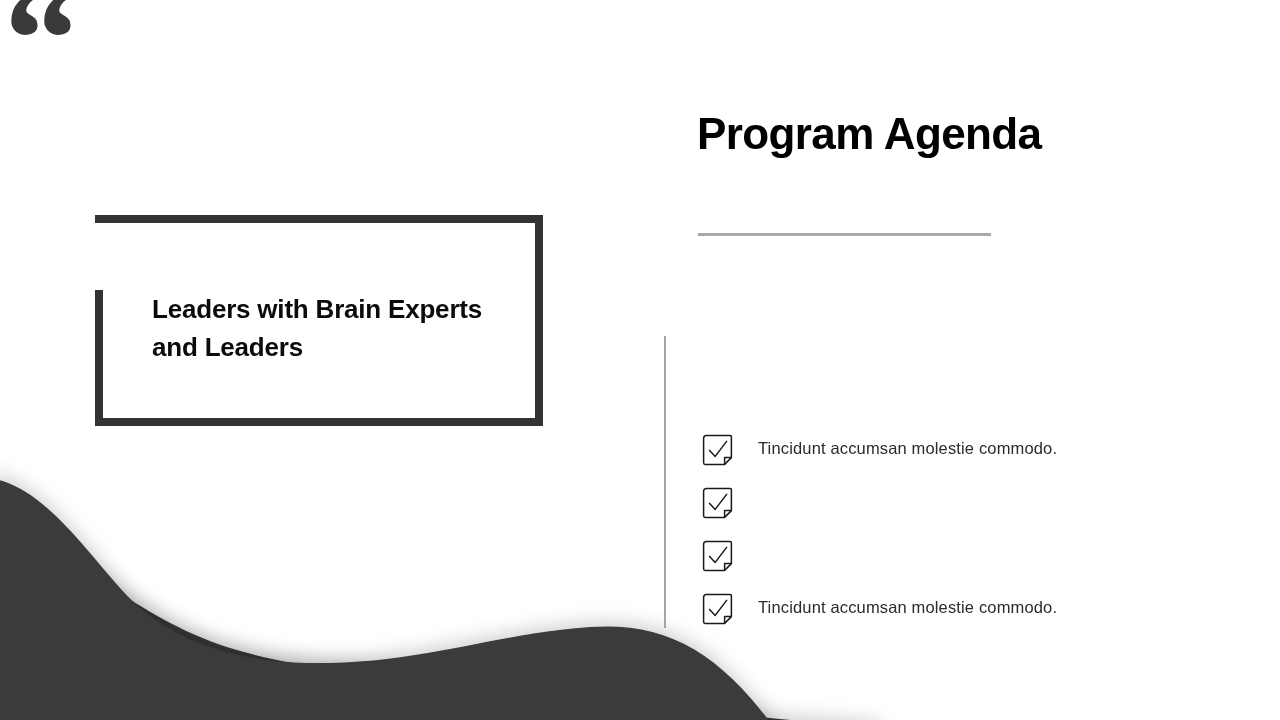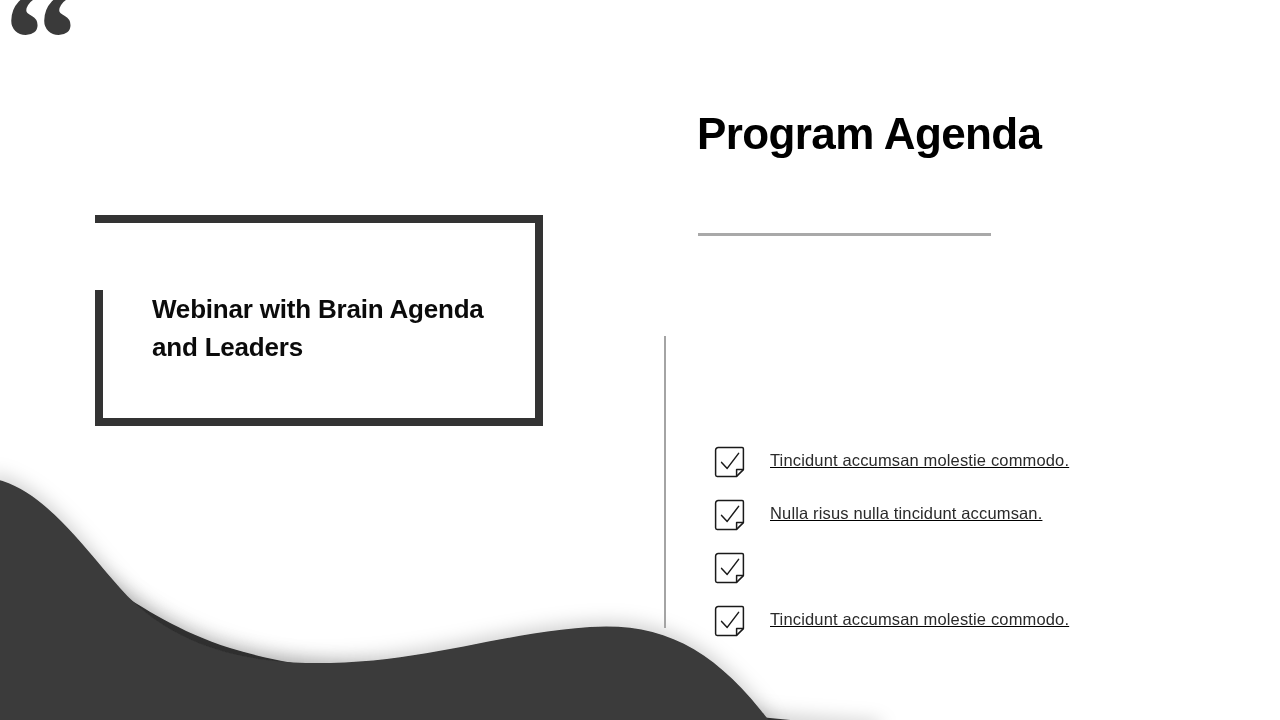--- a/index.html
+++ b/index.html
@@ -108,23 +108,22 @@
     letter-spacing: -0.2px;
     margin: 0;
   }
 
   #agenda-list {
     position: absolute;
     left: 697px;
     top: 428px;
     width: 560px;
     list-style: none;
-    margin: 16px;
+    margin: 4px;
     padding: 0;
-    text-decoration: underline;
   }
   .agenda-item {
     position: relative;
     height: 53px;
     display: flex;
     align-items: flex-start;
   }
   .check-icon {
     flex: 0 0 auto;
     width: 34px;
@@ -170,21 +169,21 @@
 
   <div id="quote-block"></div>
 
   <div class="qbar" id="qbar-top"></div>
   <div class="qbar" id="qbar-right"></div>
   <div class="qbar" id="qbar-bottom"></div>
   <div class="qbar" id="qbar-left"></div>
 
   <div id="quote-mark">“</div>
 
-  <h2 id="quote-heading">Webinar with Brain Agenda and Leaders</h2>
+  <h2 id="quote-heading">Leaders with Brain Experts and Leaders</h2>
 
   <h1 id="agenda-title">Program Agenda</h1>
 
   <div id="title-divider"></div>
 
   <div id="list-rail"></div>
 
 
   <ul id="agenda-list">
 
@@ -198,21 +197,20 @@
       <span class="agenda-text">Tincidunt accumsan molestie commodo.</span>
     </li>
 
     <li class="agenda-item">
       <svg class="check-icon" viewBox="0 0 34 34">
         <path d="M2.6 4.2 A2.6 2.6 0 0 1 5.2 1.6 L29.2 1.6 A1.2 1.2 0 0 1 30.4 2.8
                  L30.4 23.6 L23.6 30.4 L4.2 30.4 A1.6 1.6 0 0 1 2.6 28.8 Z" fill="none" stroke="#1a1a1a" stroke-width="1.5" stroke-linejoin="round"></path>
         <path d="M30.4 23.6 L23.6 23.6 L23.6 30.4" fill="none" stroke="#1a1a1a" stroke-width="1.5" stroke-linejoin="round"></path>
         <path d="M8.6 16.4 L14.2 22.4 L25.6 7.4" fill="none" stroke="#1a1a1a" stroke-width="1.5" stroke-linecap="round" stroke-linejoin="round"></path>
       </svg>
-      <span class="agenda-text">Nulla risus nulla tincidunt accumsan.</span>
     </li>
 
     <li class="agenda-item">
       <svg class="check-icon" viewBox="0 0 34 34">
         <path d="M2.6 4.2 A2.6 2.6 0 0 1 5.2 1.6 L29.2 1.6 A1.2 1.2 0 0 1 30.4 2.8
                  L30.4 23.6 L23.6 30.4 L4.2 30.4 A1.6 1.6 0 0 1 2.6 28.8 Z" fill="none" stroke="#1a1a1a" stroke-width="1.5" stroke-linejoin="round"></path>
         <path d="M30.4 23.6 L23.6 23.6 L23.6 30.4" fill="none" stroke="#1a1a1a" stroke-width="1.5" stroke-linejoin="round"></path>
         <path d="M8.6 16.4 L14.2 22.4 L25.6 7.4" fill="none" stroke="#1a1a1a" stroke-width="1.5" stroke-linecap="round" stroke-linejoin="round"></path>
       </svg>
     </li>

